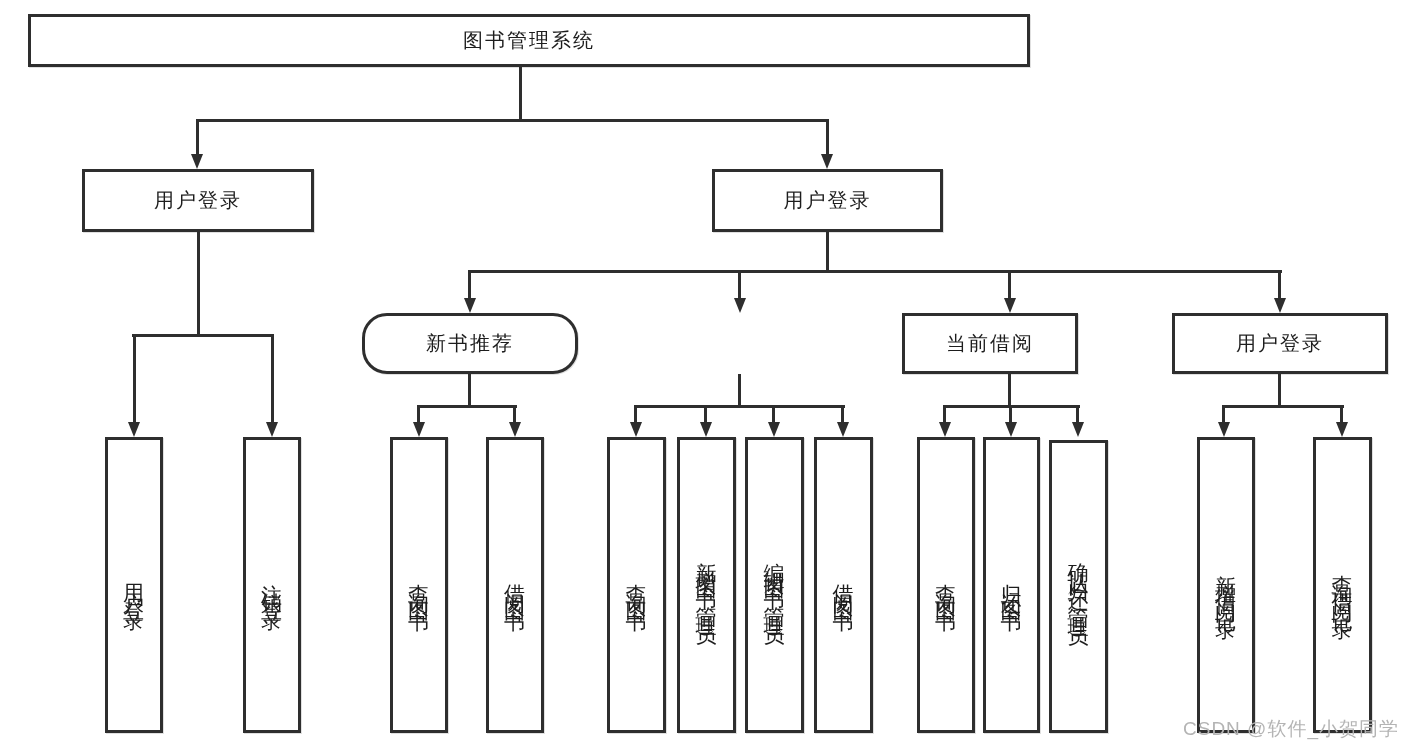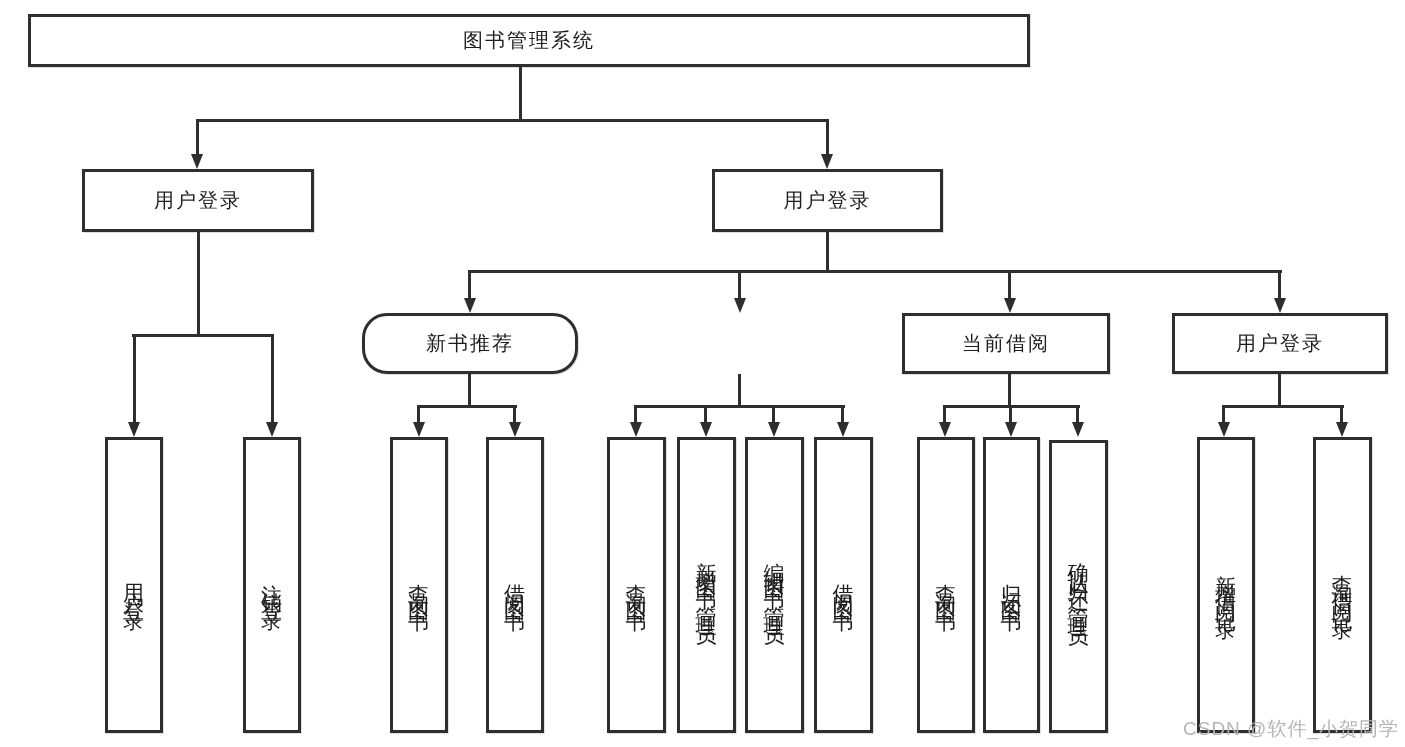--- a/index.html
+++ b/index.html
@@ -46,21 +46,21 @@
   <div class="node hnode" style="left:82px;top:169px;width:232px;height:63px;">
     <span class="lbl">用户登录</span>
   </div>
   <div class="node hnode" style="left:712px;top:169px;width:231px;height:63px;">
     <span class="lbl">用户登录</span>
   </div>
 
   <div class="node hnode" style="left:362px;top:313px;width:216px;height:61px;border-radius:25px;">
     <span class="lbl">新书推荐</span>
   </div>
-  <div class="node hnode" style="left:902px;top:313px;width:208px;height:61px;">
+  <div class="node hnode" style="left:902px;top:313px;width:176px;height:61px;">
     <span class="lbl">当前借阅</span>
   </div>
   <div class="node hnode" style="left:1172px;top:313px;width:216px;height:61px;">
     <span class="lbl">用户登录</span>
   </div>
 
   <div class="node vnode" style="left:105px;top:437px;width:58px;height:296px;">
     <span class="lbl">用户登录</span>
   </div>
   <div class="node vnode" style="left:243px;top:437px;width:58px;height:296px;">

